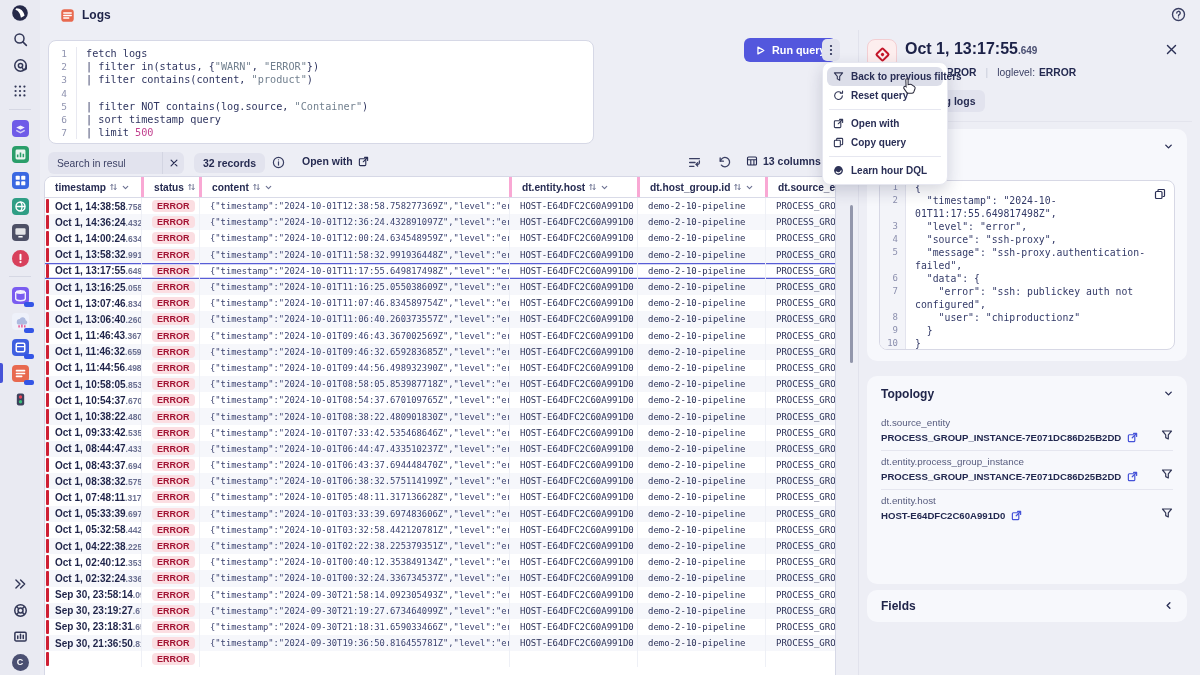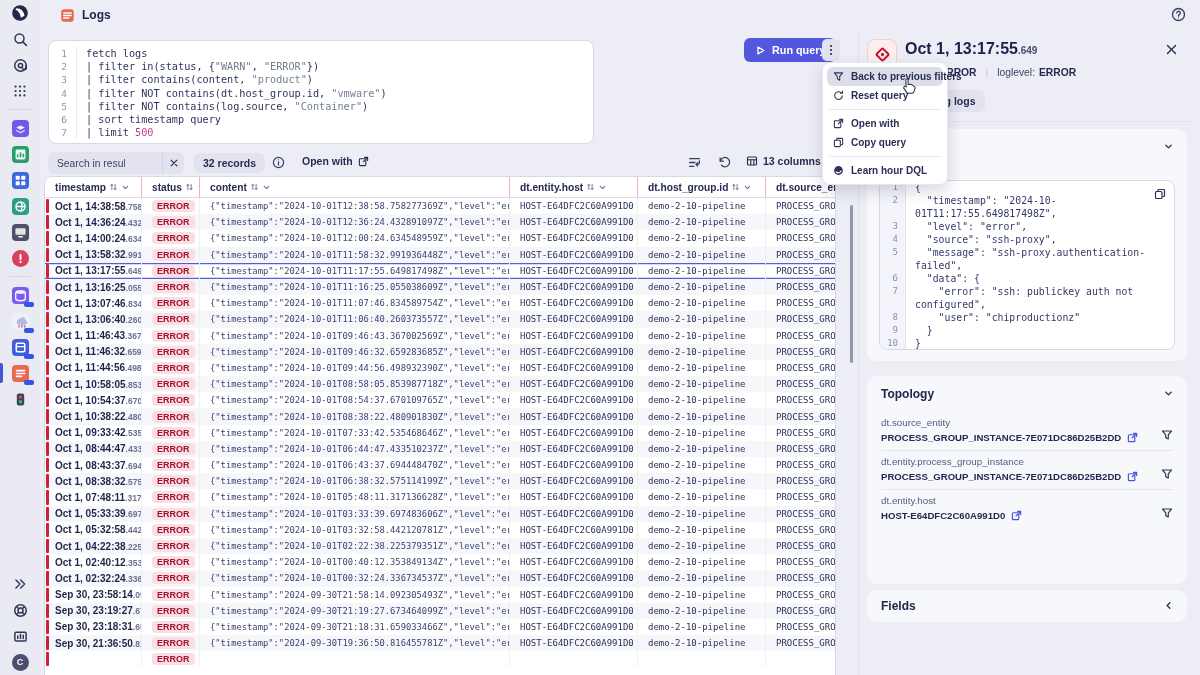--- a/index.html
+++ b/index.html
@@ -46,21 +46,21 @@
   .search .clear { width:22px; height:22px; display:flex; align-items:center; justify-content:center; cursor:pointer; border-left:1px solid #d3d5e2; }
   .records { position:absolute; left:154px; top:1px; height:20px; cursor:default; }
   .tb-info { position:absolute; left:232px; top:4px; cursor:pointer; }
   .tb-openwith { position:absolute; left:262px; top:3px; display:inline-flex; align-items:center; gap:5px; background:none; border:none; font-family:"Liberation Sans",sans-serif; font-size:10.5px; font-weight:bold; color:#272c52; cursor:pointer; }
   .tb-ico { position:absolute; top:4px; cursor:pointer; }
   .tb-cols { position:absolute; left:706px; top:3px; display:inline-flex; align-items:center; gap:5px; background:none; border:none; font-family:"Liberation Sans",sans-serif; font-size:10.5px; font-weight:bold; color:#272c52; cursor:pointer; white-space:nowrap; }
 
   
   .table-card { position:absolute; left:4px; top:146px; width:792px; height:560px; background:#fff; border:1px solid #d6d8e6; border-radius:8px; overflow:hidden; }
   .thead { display:flex; height:21px; border-bottom:1px solid #d9dbe8; background:#fff; }
-  .th { display:flex; align-items:center; gap:3px; font-size:10.2px; font-weight:bold; color:#262b52; padding-left:10px; overflow:hidden; white-space:nowrap; border-left:1px solid #f9a8d4; cursor:pointer; flex:none; }
+  .th { display:flex; align-items:center; gap:3px; font-size:10.2px; font-weight:bold; color:#262b52; padding-left:10px; overflow:hidden; white-space:nowrap; border-left:3px solid #f9a8d4; cursor:pointer; flex:none; }
   .th:first-child { border-left:none; }
   .tr { display:flex; height:16.2px; position:relative; background:#fff; cursor:pointer; }
   .tr:nth-child(even) { background:#f6f7fb; }
   .tr.selected { background:#fff; box-shadow:inset 0 1.3px 0 #585dd6, inset 0 -1.3px 0 #585dd6; }
   .td { display:flex; align-items:center; padding-left:10px; overflow:hidden; white-space:nowrap; border-left:1px solid #eef0f6; flex:none; }
   .td:first-child { border-left:none; }
   .c0 { width:96px; } .c1 { width:58px; } .c2 { width:310px; } .c3 { width:128px; } .c4 { width:128px; } .c5 { width:72px; flex:1; }
   .rowbar { position:absolute; left:1px; top:1px; bottom:1px; width:3px; border-radius:1px; background:#cf2135; }
   .ts { font-size:10px; font-weight:bold; color:#1f2449; }
   .ts .ms { font-size:8.5px; font-weight:bold; color:#6b7091; }
@@ -301,21 +301,20 @@
           <div class="qrow">
             <span class="qnum">2</span>
             <span class="qcode">| filter in(status, {<span class="str">"WARN"</span>, <span class="str">"ERROR"</span>})</span>
           </div>
           <div class="qrow">
             <span class="qnum">3</span>
             <span class="qcode">| filter contains(content, <span class="str">"product"</span>)</span>
           </div>
           <div class="qrow">
             <span class="qnum">4</span>
-            <span class="qcode">| filter NOT contains(dt.host_group.id, <span class="str">"vmware"</span>)</span>
           </div>
           <div class="qrow">
             <span class="qnum">5</span>
             <span class="qcode">| filter NOT contains(log.source, <span class="str">"Container"</span>)</span>
           </div>
           <div class="qrow">
             <span class="qnum">6</span>
             <span class="qcode">| sort timestamp query</span>
           </div>
           <div class="qrow">

